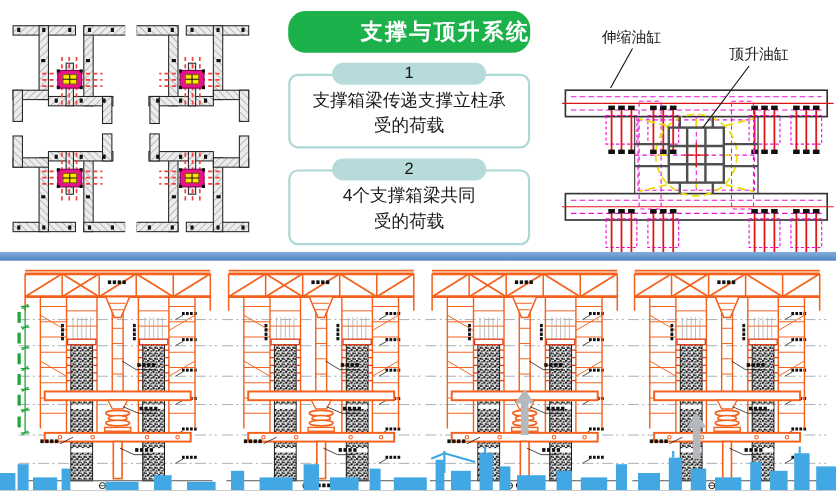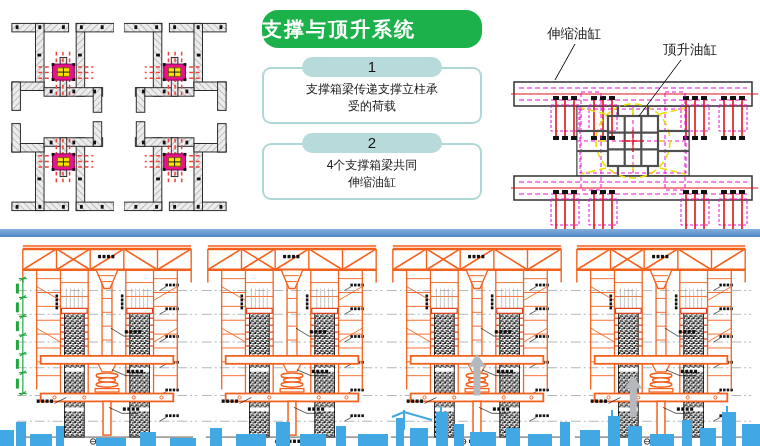--- a/index.html
+++ b/index.html
@@ -6,26 +6,26 @@
   body{font-family:"Liberation Sans","DejaVu Sans",sans-serif;background:#888;}
   .slide{position:relative;width:760px;height:446px;background:#ffffff;overflow:hidden;}
   
   .xsec-grid{position:absolute;left:6px;top:10px;width:250px;height:216px;}
   .xsec{position:absolute;width:104px;height:98px;}
   .xsec.m-x{transform:scaleX(-1);}
   .xsec.m-y{transform:scaleY(-1);}
   .xsec.m-xy{transform:scale(-1,-1);}
   .center-panel{position:absolute;left:262px;top:10px;width:220px;}
   .proc-header{background:#1db14b;color:#fff;border-radius:16px;height:38px;line-height:38px;
-    text-align:left;font-size:20px;font-weight:bold;letter-spacing:2px;}
+    text-align:right;font-size:20px;font-weight:bold;letter-spacing:2px;}
   .step{margin-top:9px;text-align:center;}
   .step-pill{position:relative;z-index:2;width:140px;height:20px;line-height:20px;margin:0 auto -10px;
     background:#b7dbda;border-radius:10px;font-size:15px;color:#111;}
   .step-box{position:relative;z-index:1;background:#fff;border:2px solid #aed8d5;border-radius:9px;
-    padding:12px 12px 7px;font-size:12px;line-height:1.42;color:#1a1a1a;white-space:pre-line;}
+    padding:12px 12px 7px;font-size:16px;line-height:1.42;color:#1a1a1a;white-space:pre-line;}
   .plan-wrap{position:absolute;left:511px;top:18px;width:247px;height:228px;}
   
   .divider{position:absolute;left:0;top:229px;width:760px;height:8px;
     background:linear-gradient(#85aedd,#4f86c4);}
   
   .elev{position:absolute;top:243px;width:186px;height:202px;}
   .skyline{position:absolute;left:0;bottom:0;width:760px;height:42px;z-index:5;}
 </style>
 </head>
 <body>
@@ -354,21 +354,21 @@
   <div class="center-panel">
     <div class="proc-header">支撑与顶升系统</div>
     <div class="step">
       <div class="step-pill">1</div>
       <div class="step-box">支撑箱梁传递支撑立柱承
 受的荷载</div>
     </div>
     <div class="step">
       <div class="step-pill">2</div>
       <div class="step-box">4个支撑箱梁共同
-伸缩油缸</div>
+受的荷载</div>
     </div>
   </div>
 
   <div class="plan-wrap">
     <svg viewBox="0 0 247 228" width="247" height="228">
 
       <rect x="66" y="70" width="28" height="106" fill="#fff" stroke="#444" stroke-width="1"></rect>
       <rect x="150" y="70" width="28" height="106" fill="#fff" stroke="#444" stroke-width="1"></rect>
       <rect x="66" y="88" width="112" height="70" fill="#fff" stroke="#444" stroke-width="1"></rect>
 

